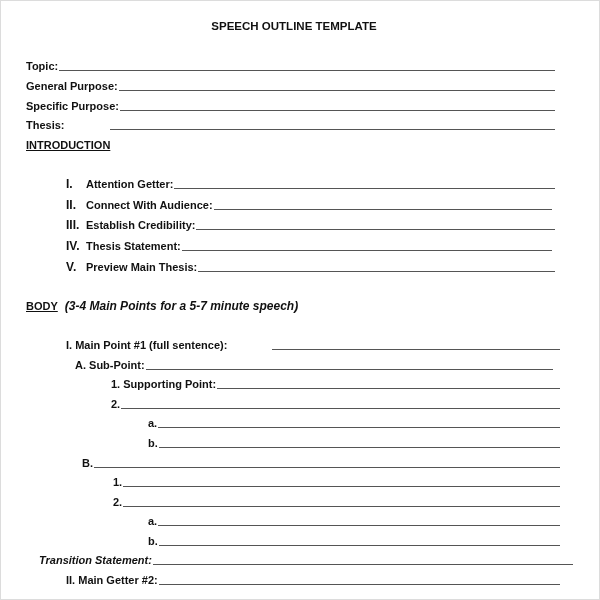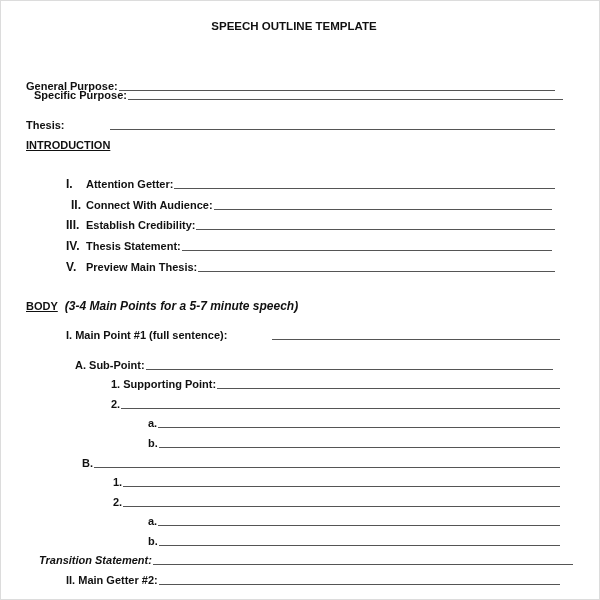--- a/index.html
+++ b/index.html
@@ -17,42 +17,46 @@
   .rn { display: inline-block; width: 20px; font-size: 12px; }
   .u { text-decoration: underline; }
   .ital { font-style: italic; }
 </style>
 </head>
 <body>
 
 <div class="page">
   <div class="title">SPEECH OUTLINE TEMPLATE</div>
 
+  <div class="row" style="left:25px; top:58px; width:529px;">
+    <span class="lbl">Topic:</span>
+      <span class="line"></span>
+  </div>
   <div class="row" style="left:25px; top:78px; width:529px;">
     <span class="lbl">General Purpose:</span>
       <span class="line"></span>
   </div>
-  <div class="row" style="left:25px; top:87px; width:529px;margin-left:8px;">
+  <div class="row" style="left:25px; top:98px; width:529px;">
     <span class="lbl">Specific Purpose:</span>
       <span class="line"></span>
   </div>
   <div class="row" style="left:25px; top:117px; width:529px;gap:44px;">
     <span class="lbl">Thesis:</span>
       <span class="line"></span>
   </div>
 
   <div class="row" style="left:25px; top:137px;">
     <span class="lbl u">INTRODUCTION</span>
   </div>
 
   <div class="row" style="left:65px; top:176px; width:489px;">
     <span class="lbl"><span class="rn">I.</span><span>Attention Getter:</span></span>
       <span class="line"></span>
   </div>
-  <div class="row" style="left:65px; top:197px; width:486px;text-align:center;">
+  <div class="row" style="left:65px; top:197px; width:486px;">
     <span class="lbl"><span class="rn">II.</span><span>Connect With Audience:</span></span>
       <span class="line"></span>
   </div>
   <div class="row" style="left:65px; top:217px; width:489px;">
     <span class="lbl"><span class="rn">III.</span><span>Establish Credibility:</span></span>
       <span class="line"></span>
   </div>
   <div class="row" style="left:65px; top:238px; width:486px;align-items:flex-end;">
     <span class="lbl"><span class="rn">IV.</span><span>Thesis Statement:</span></span>
       <span class="line"></span>
@@ -60,21 +64,21 @@
   <div class="row" style="left:65px; top:259px; width:489px;">
     <span class="lbl"><span class="rn">V.</span><span>Preview Main Thesis:</span></span>
       <span class="line"></span>
   </div>
 
   <div class="row" style="left:25px; top:298px;">
     <span class="lbl u">BODY</span>
     <span class="lbl ital" style="margin-left:7px; font-size:12px;">(3-4 Main Points for a 5-7 minute speech)</span>
   </div>
 
-  <div class="row" style="left:65px; top:327px; width:494px;gap:44px;">
+  <div class="row" style="left:65px; top:337px; width:494px;gap:44px;">
     <span class="lbl">I. Main Point #1 (full sentence):</span>
       <span class="line"></span>
   </div>
   <div class="row" style="left:74px; top:357px; width:478px;">
     <span class="lbl">A. Sub-Point:</span>
       <span class="line"></span>
   </div>
   <div class="row" style="left:110px; top:376px; width:449px;">
     <span class="lbl">1. Supporting Point:</span>
       <span class="line"></span>

